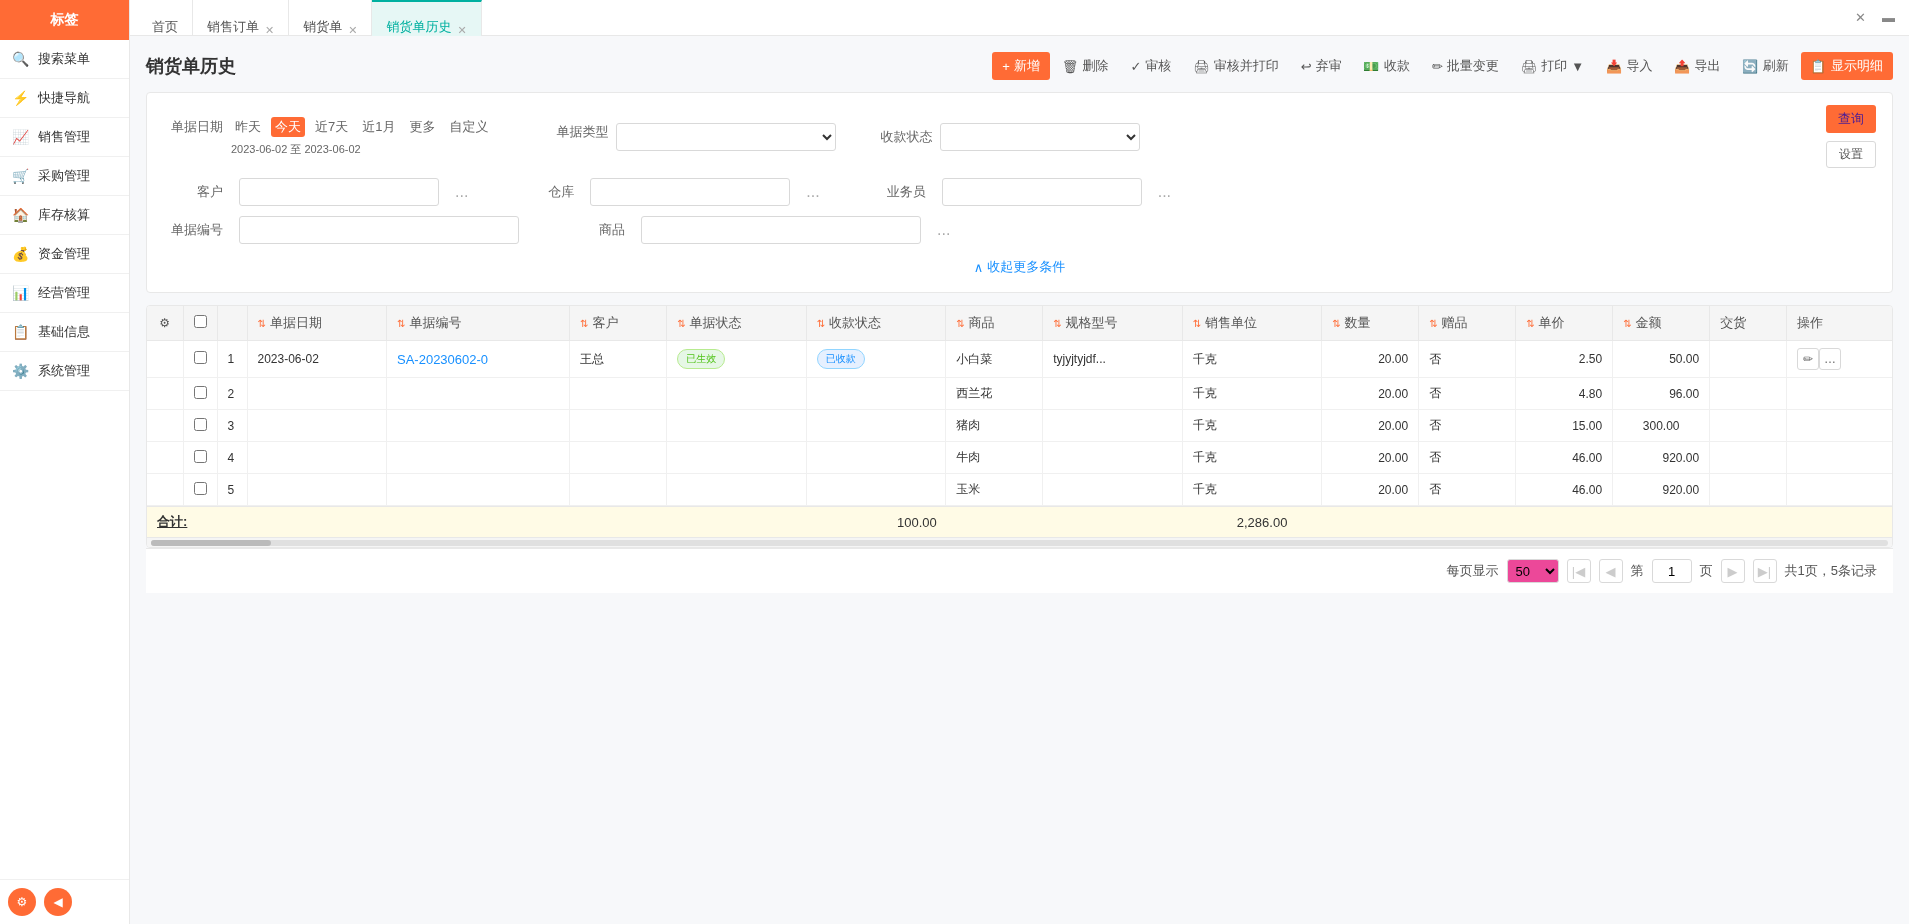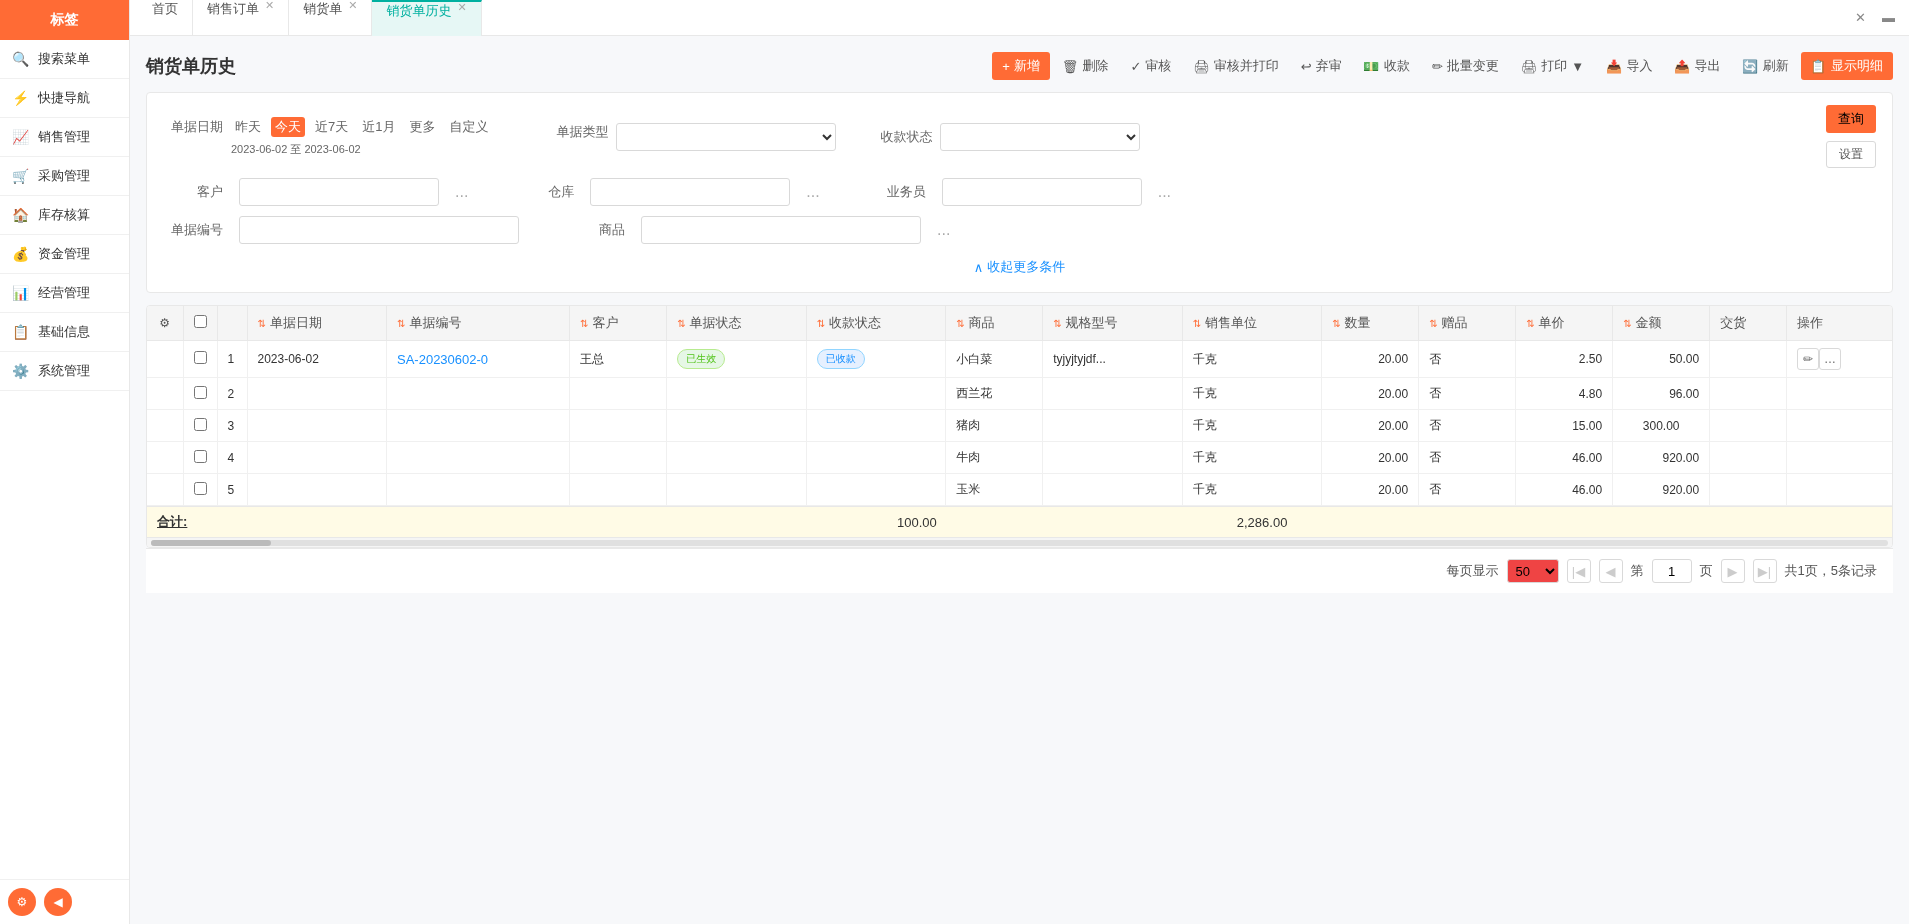--- a/index.html
+++ b/index.html
@@ -64,21 +64,21 @@
       display: flex;
       align-items: center;
       background: #fff;
       border-bottom: 1px solid #e8e8e8;
       height: 36px;
       padding: 0 8px;
       flex-shrink: 0;
     }
     .tab {
       display: flex;
-      align-items: flex-start;
+      align-items: flex-end;
       padding: 0 14px;
       height: 36px;
       cursor: pointer;
       color: #555;
       border-right: 1px solid #e8e8e8;
       gap: 6px;
       white-space: nowrap;
     }
     .tab.active {
       background: #e6f7f5;
@@ -203,21 +203,21 @@
       align-items: center;
       gap: 4px;
       color: #1890ff;
       cursor: pointer;
       font-size: 12px;
       justify-content: center;
       padding: 4px 0;
     }
     .query-btn {
       background: #ff6b35;
-      color: #000000;
+      color: #4c1d95;
       border: none;
       border-radius: 3px;
       padding: 5px 12px;
       cursor: pointer;
       font-size: 13px;
     }
     .settings-btn {
       background: #fff;
       color: #555;
       border: 1px solid #d9d9d9;
@@ -335,21 +335,21 @@
       border-radius: 3px;
       text-align: center;
       outline: none;
     }
     .per-page-select {
       height: 24px;
       border: 1px solid #d9d9d9;
       border-radius: 3px;
       padding: 0 4px;
       outline: none;
-      background: #ef4444;
+      background: #ec4899;
       cursor: pointer;
     }
     .scrollbar-area {
       height: 10px;
       background: #f5f5f5;
       border-top: 1px solid #e8e8e8;
       display: flex;
       align-items: center;
       padding: 0 4px;
     }

